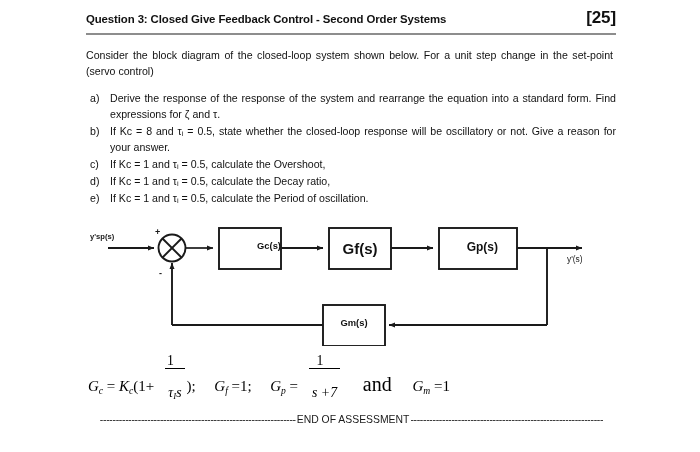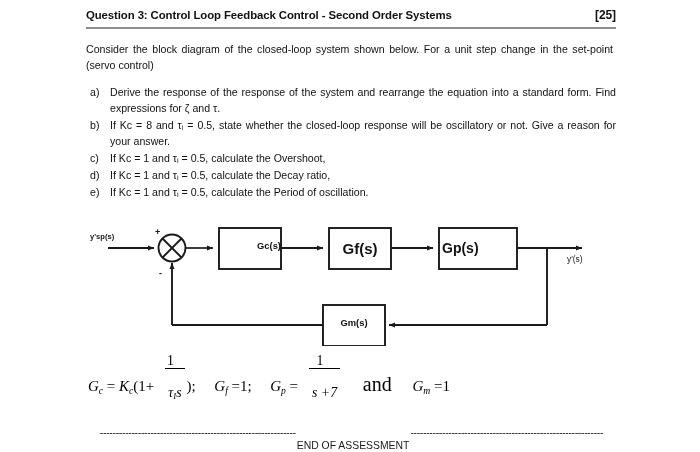--- a/index.html
+++ b/index.html
@@ -32,21 +32,21 @@
   
   .header-row {
     display: flex;
     align-items: baseline;
     justify-content: space-between;
     font-weight: bold;
     font-size: 11.4px;
     letter-spacing: -0.1px;
   }
   .header-title { white-space: nowrap; }
-  .header-marks { font-weight: bold; font-size: 12px; }
+  .header-marks { font-weight: bold; font-size: 17px; }
   .title-rule {
     margin-top: 5px;
     height: 2px;
     background: #8d8d8d;
     width: 100%;
   }
 
   
   .intro {
     margin-top: 12px;
@@ -144,31 +144,31 @@
     white-space: nowrap;
   }
   .dashes {
     flex: 1 1 auto;
     overflow: hidden;
     letter-spacing: -0.3px;
     font-size: 10.4px;
   }
   .dashes.left { text-align: right; }
   .dashes.right { text-align: left; }
-  .footer-label { padding: 0 1px; margin-top: 26px; }
+  .footer-label { padding: 0 1px; }
 </style>
 </head>
 <body>
 
 <div class="page">
 
   <div class="content">
 
     <div class="header-row">
-      <span class="header-title">Question 3: Control Loop Feedback Control - Second Order Systems</span>
+      <span class="header-title">Question 3: Closed Give Feedback Control - Second Order Systems</span>
       <span class="header-marks">[25]</span>
     </div>
     <div class="title-rule"></div>
 
     <div class="intro">Consider the block diagram of the closed-loop system shown below. For a unit step change in the set-point (servo control)</div>
 
     <div class="qlist">
 
       <div class="qitem">
         <span class="qmark">a)</span>
@@ -245,21 +245,21 @@
       <span style="position:absolute;left:4px;top:14px;font-size:7.6px;font-weight:bold;color:#1a1a1a;">y'sp(s)</span>
 
       <span style="position:absolute;left:69px;top:9px;font-size:9px;font-weight:bold;color:#1a1a1a;">+</span>
 
       <span style="position:absolute;left:73px;top:50px;font-size:9px;font-weight:bold;color:#1a1a1a;">-</span>
 
       <span style="position:absolute;left:133px;top:22px;width:62px;text-align:right;font-size:9.4px;font-weight:bold;color:#111;">Gc(s)</span>
 
       <span style="position:absolute;left:243px;top:22px;width:62px;text-align:center;font-size:15px;font-weight:bold;color:#111;">Gf(s)</span>
 
-      <span style="position:absolute;left:356px;top:22px;width:78px;text-align:left;font-size:14px;font-weight:bold;color:#111;">Gp(s)</span>
+      <span style="position:absolute;left:334px;top:22px;width:78px;text-align:right;font-size:12px;font-weight:bold;color:#111;">Gp(s)</span>
 
       <span style="position:absolute;left:237px;top:99px;width:62px;text-align:center;font-size:9.4px;font-weight:bold;color:#111;">Gm(s)</span>
 
       <span style="position:absolute;left:481px;top:36px;font-size:8.4px;font-weight:normal;color:#1a1a1a;">y'(s)</span>
     </div>
   </div>
 
   <div class="equation">
     <span class="eq-var">G</span><span class="eq-sub">c</span>
     <span>=</span>

